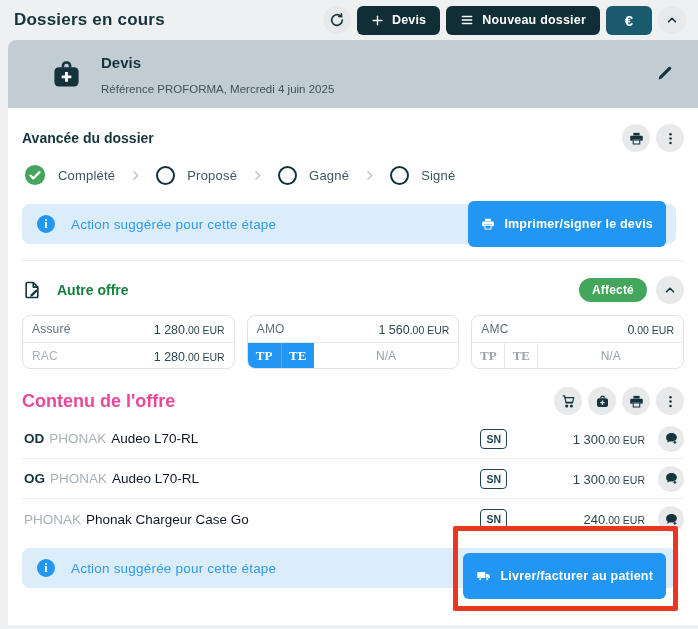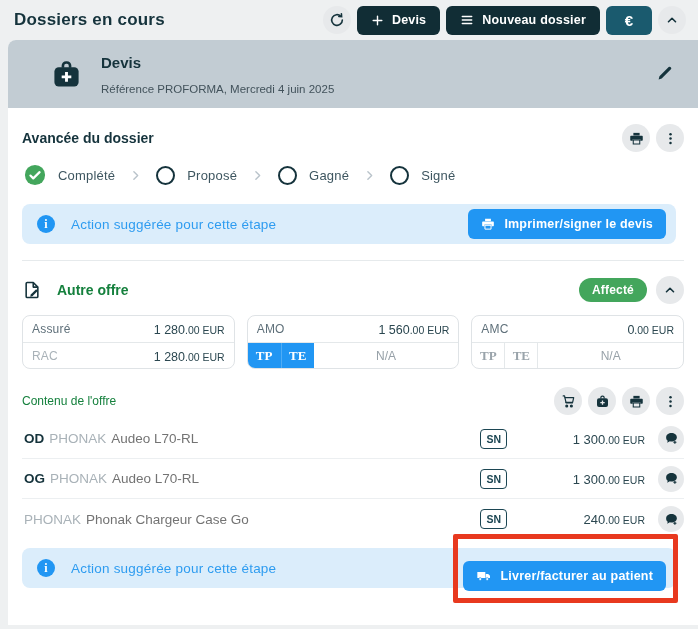--- a/index.html
+++ b/index.html
@@ -62,21 +62,21 @@
     display:flex; align-items:center; padding:0 10px 0 15px; width:654px;
   }
   .info-dot {
     width:18px; height:18px; border-radius:50%; background:#2196F3; color:#fff;
     font-size:12px; font-weight:700; display:flex; align-items:center; justify-content:center;
     flex:none; font-family:"Liberation Serif","DejaVu Serif",serif;
   }
   .sugg-text { margin-left:16px; font-size:13.5px; color:#2E9CF0; letter-spacing:.2px; }
   .btn-blue {
     margin-left:auto; background:#2196F3; color:#fff; border:none; border-radius:6px;
-    height:30px; padding:0 13px; font-size:12.5px; font-weight:700;
+    height:46px; padding:0 13px; font-size:12.5px; font-weight:700;
     display:flex; align-items:center; gap:9px; cursor:pointer; font-family:inherit;
     letter-spacing:.2px; white-space:nowrap;
   }
   .divider { border-top:1px solid #E6EAEC; margin:16px 0 0 0; }
   
   .offer-head { display:flex; align-items:center; padding-top:15px; }
   .offer-head .doc { color:#15333C; display:flex; margin-right:15px; }
   .offer-head .label { font-size:14px; font-weight:700; color:#15803d; }
   .offer-head .right { margin-left:auto; display:flex; align-items:center; gap:9px; }
   .badge-green {
@@ -101,28 +101,28 @@
   .tgl {
     width:33px; height:100%; display:flex; align-items:center; justify-content:center;
     font-size:13px; font-weight:700; border:none; cursor:pointer; font-family:Liberation Serif, serif; background:none;
   }
   .tgl.on { background:#2196F3; color:#fff; }
   .tgl.on + .tgl.on { border-left:1px solid #4FACF5; }
   .tgl.off { color:#9AA4AB; border-right:1px solid #E4E8EA; }
   .na { flex:1; text-align:center; font-size:12px; color:#97A1A8; }
   
   .content-head { display:flex; align-items:center; margin-top:18px; }
-  .content-head .label { font-size:12px; font-weight:400; color:#15803d; }
+  .content-head .label { font-size:18px; font-weight:700; color:#ec4899; }
   .content-head .icons { margin-left:auto; display:flex; gap:6px; }
   .item-row { height:40px; display:flex; align-items:center; }
   .item-row.bordered { border-bottom:1px solid #ECEFF1; }
   .item-name { font-size:13.5px; display:flex; gap:5px; align-items:baseline; padding-left:2px; }
   .side { font-weight:700; color:#15333C; }
   .brand { color:#A9B2B8; }
-  .pname { color:#737373; }
+  .pname { color:#0f172a; }
   .item-right { margin-left:auto; display:flex; align-items:center; }
   .sn-badge {
     border:1.5px solid #1C4653; color:#1C4653; background:#fff; border-radius:4px;
     font-size:10.5px; font-weight:700; padding:3px 5px; cursor:pointer; font-family:inherit;
   }
   .price { width:138px; text-align:right; white-space:nowrap; margin-right:13px; }
   .price .amt { font-size:13px; }
   .comment-btn { width:26px; height:26px; }
   
   .hl-wrap { margin-left:auto; position:relative; display:inline-flex; }

